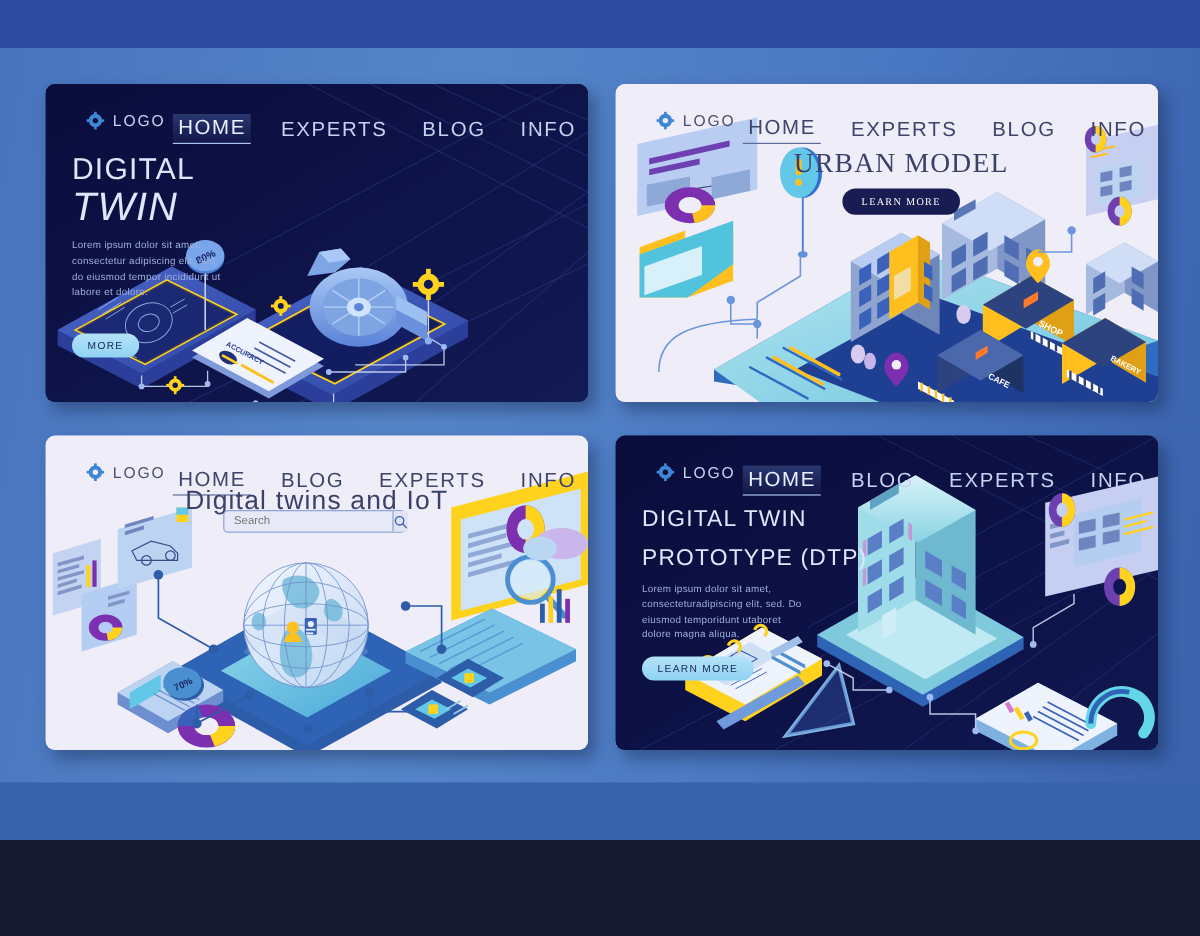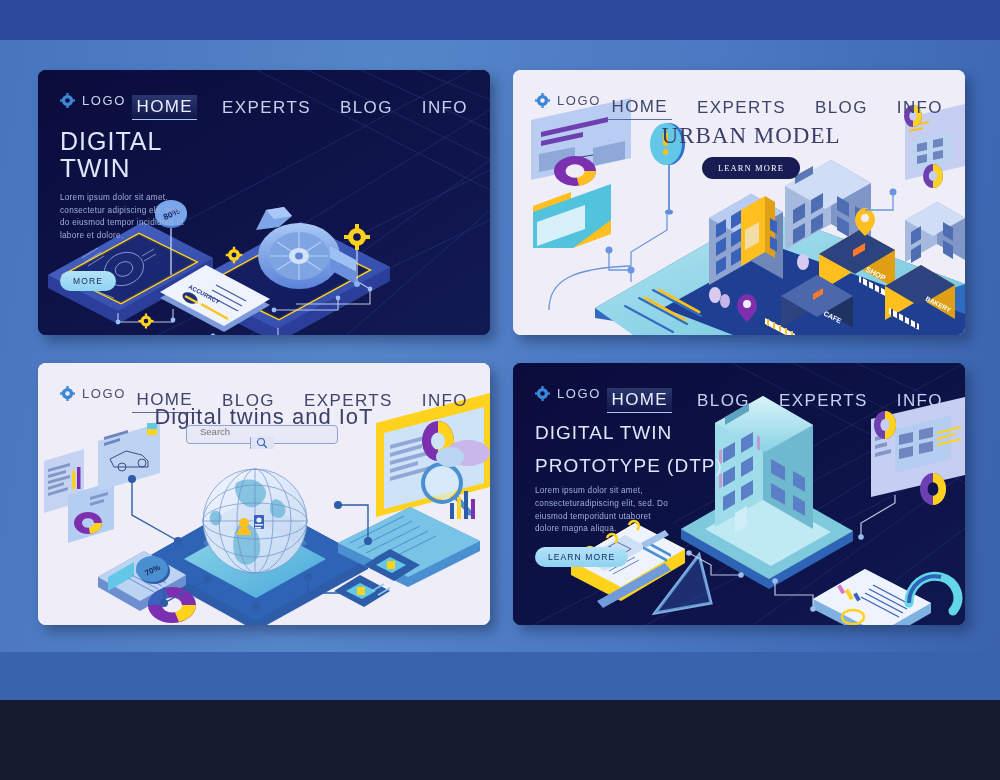--- a/index.html
+++ b/index.html
@@ -36,21 +36,21 @@
   }
   .panel.dark { background:#0b0d3d; }
   .panel.light { background:#efedf8; }
 
   #panel-1 { left:38px;  top:70px;  width:452px; height:265px; }
   #panel-2 { left:513px; top:70px;  width:452px; height:265px; }
   #panel-3 { left:38px;  top:363px; width:452px; height:262px; }
   #panel-4 { left:513px; top:363px; width:452px; height:262px; }
 
   
-  .hdr { position:absolute; left:0; top:0; width:100%; height:46px; }
+  .hdr { position:absolute; left:12px; top:0; width:100%; height:46px; }
   .logo-wrap { position:absolute; left:22px; top:23px; display:flex; align-items:center; gap:7px; }
   .gear-ic { width:15px; height:15px; display:block; }
   .logo-txt { font-size:13px; letter-spacing:1.6px; }
   .dark .logo-txt { color:#c9d4ef; }
   .light .logo-txt { color:#4a4f6e; }
 
   .nav { position:absolute; top:25px; display:flex; align-items:center; gap:21px; }
   .nav-item {
     font-size:17px; letter-spacing:1.4px; padding:2px 4px; cursor:pointer;
     white-space:nowrap;
@@ -254,21 +254,21 @@
       <div class="nav" style="right:18px;">
         <span class="nav-item active">HOME</span>
         <span class="nav-item">EXPERTS</span>
         <span class="nav-item">BLOG</span>
         <span class="nav-item">INFO</span>
       </div>
     </div>
 
     <div class="hero" style="left:22px; top:58px; width:150px;">
       <div class="hero-title" style="font-size:25px;">DIGITAL</div>
-      <div class="hero-title" style="font-size:26px;">TWIN</div>
+      <div class="hero-title" style="font-size:33px;font-style:italic;">TWIN</div>
       <div class="hero-body" style="margin-top:10px; width:128px;">Lorem ipsum dolor sit amet, consectetur adipiscing elit, sed do eiusmod tempor incididunt  ut labore et dolore.</div>
       <div class="btn btn-cyan" style="margin-top:28px;">MORE</div>
     </div>
   </div>
 
   <div class="panel light" id="panel-2">
     <svg class="illus" viewBox="0 0 452 265" preserveAspectRatio="none">
       <defs>
         <linearGradient id="padG" x1="0" y1="0" x2="1" y2="1">
           <stop offset="0" stop-color="#b5e5f0"></stop>
@@ -714,21 +714,21 @@
         <span class="nav-item">BLOG</span>
         <span class="nav-item">EXPERTS</span>
         <span class="nav-item">INFO</span>
       </div>
     </div>
 
     <div class="hero" style="left:0; top:42px; width:100%; text-align:center;">
       <div class="hero-title" style="font-size:22px; font-weight:400;">Digital twins and IoT</div>
     </div>
 
-    <div class="searchbar" style="left:148px; top:62px;flex-direction:column;">
+    <div class="searchbar" style="left:148px; top:62px;">
       <input class="search-input" type="text" placeholder="Search" style="">
       <span class="search-btn">
         <svg width="12" height="12" viewBox="0 0 24 24">
           <circle cx="10" cy="10" r="7" fill="none" stroke="#3a62bb" stroke-width="2.2"></circle>
           <line x1="15" y1="15" x2="21" y2="21" stroke="#3a62bb" stroke-width="2.4" stroke-linecap="round"></line>
         </svg>
       </span>
     </div>
   </div>
 

